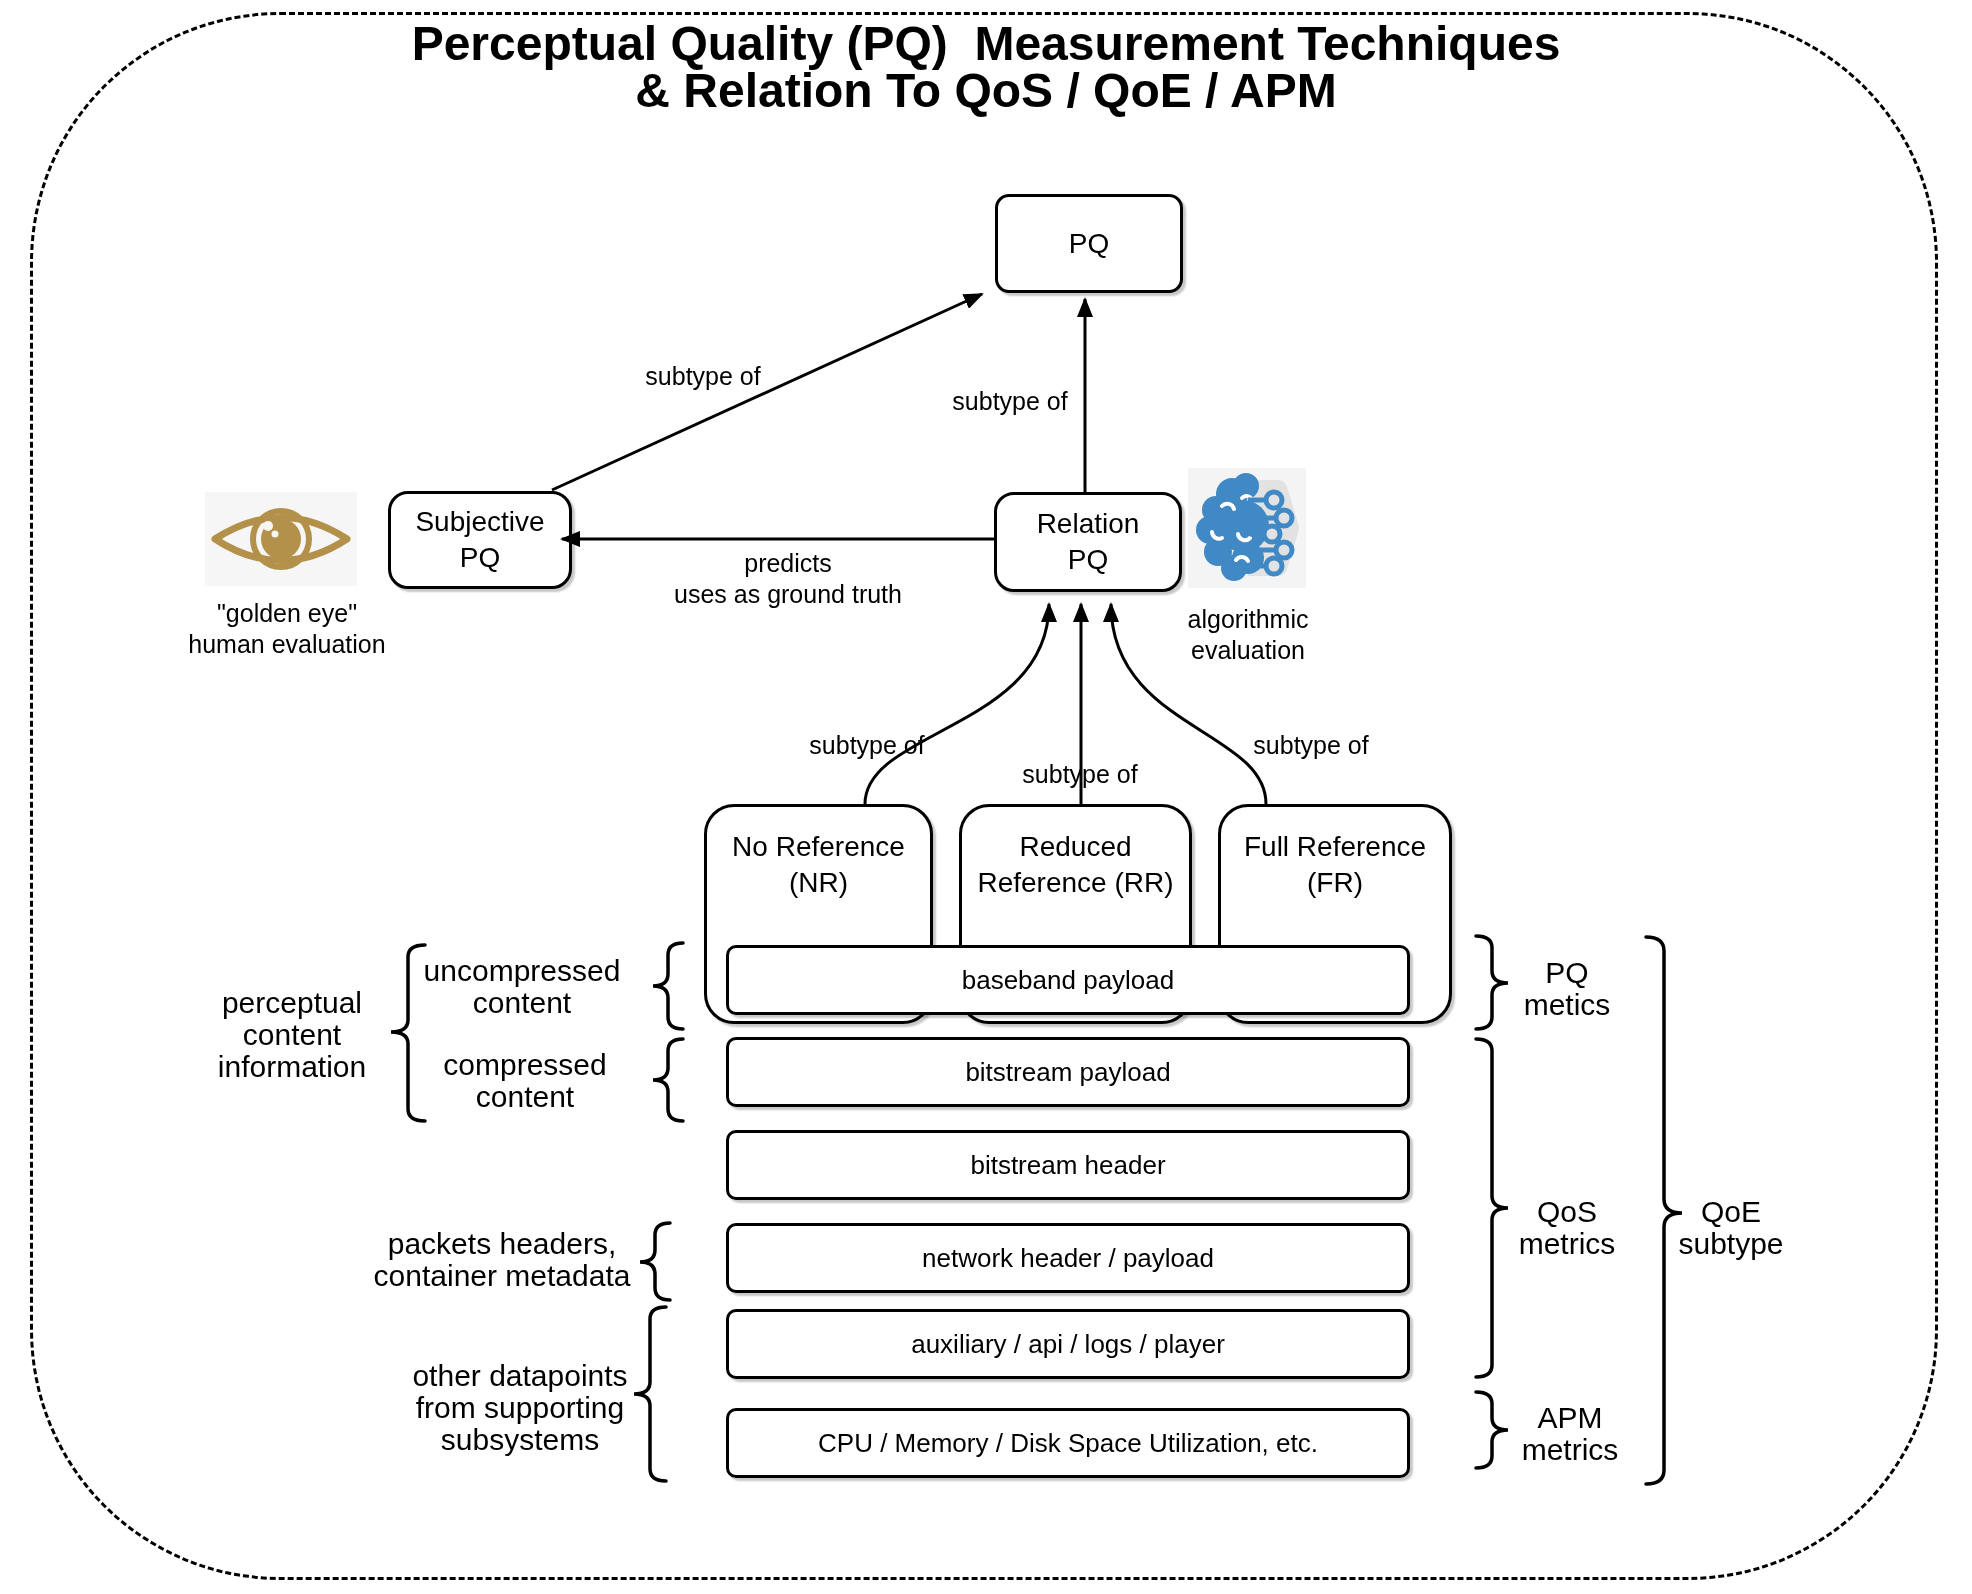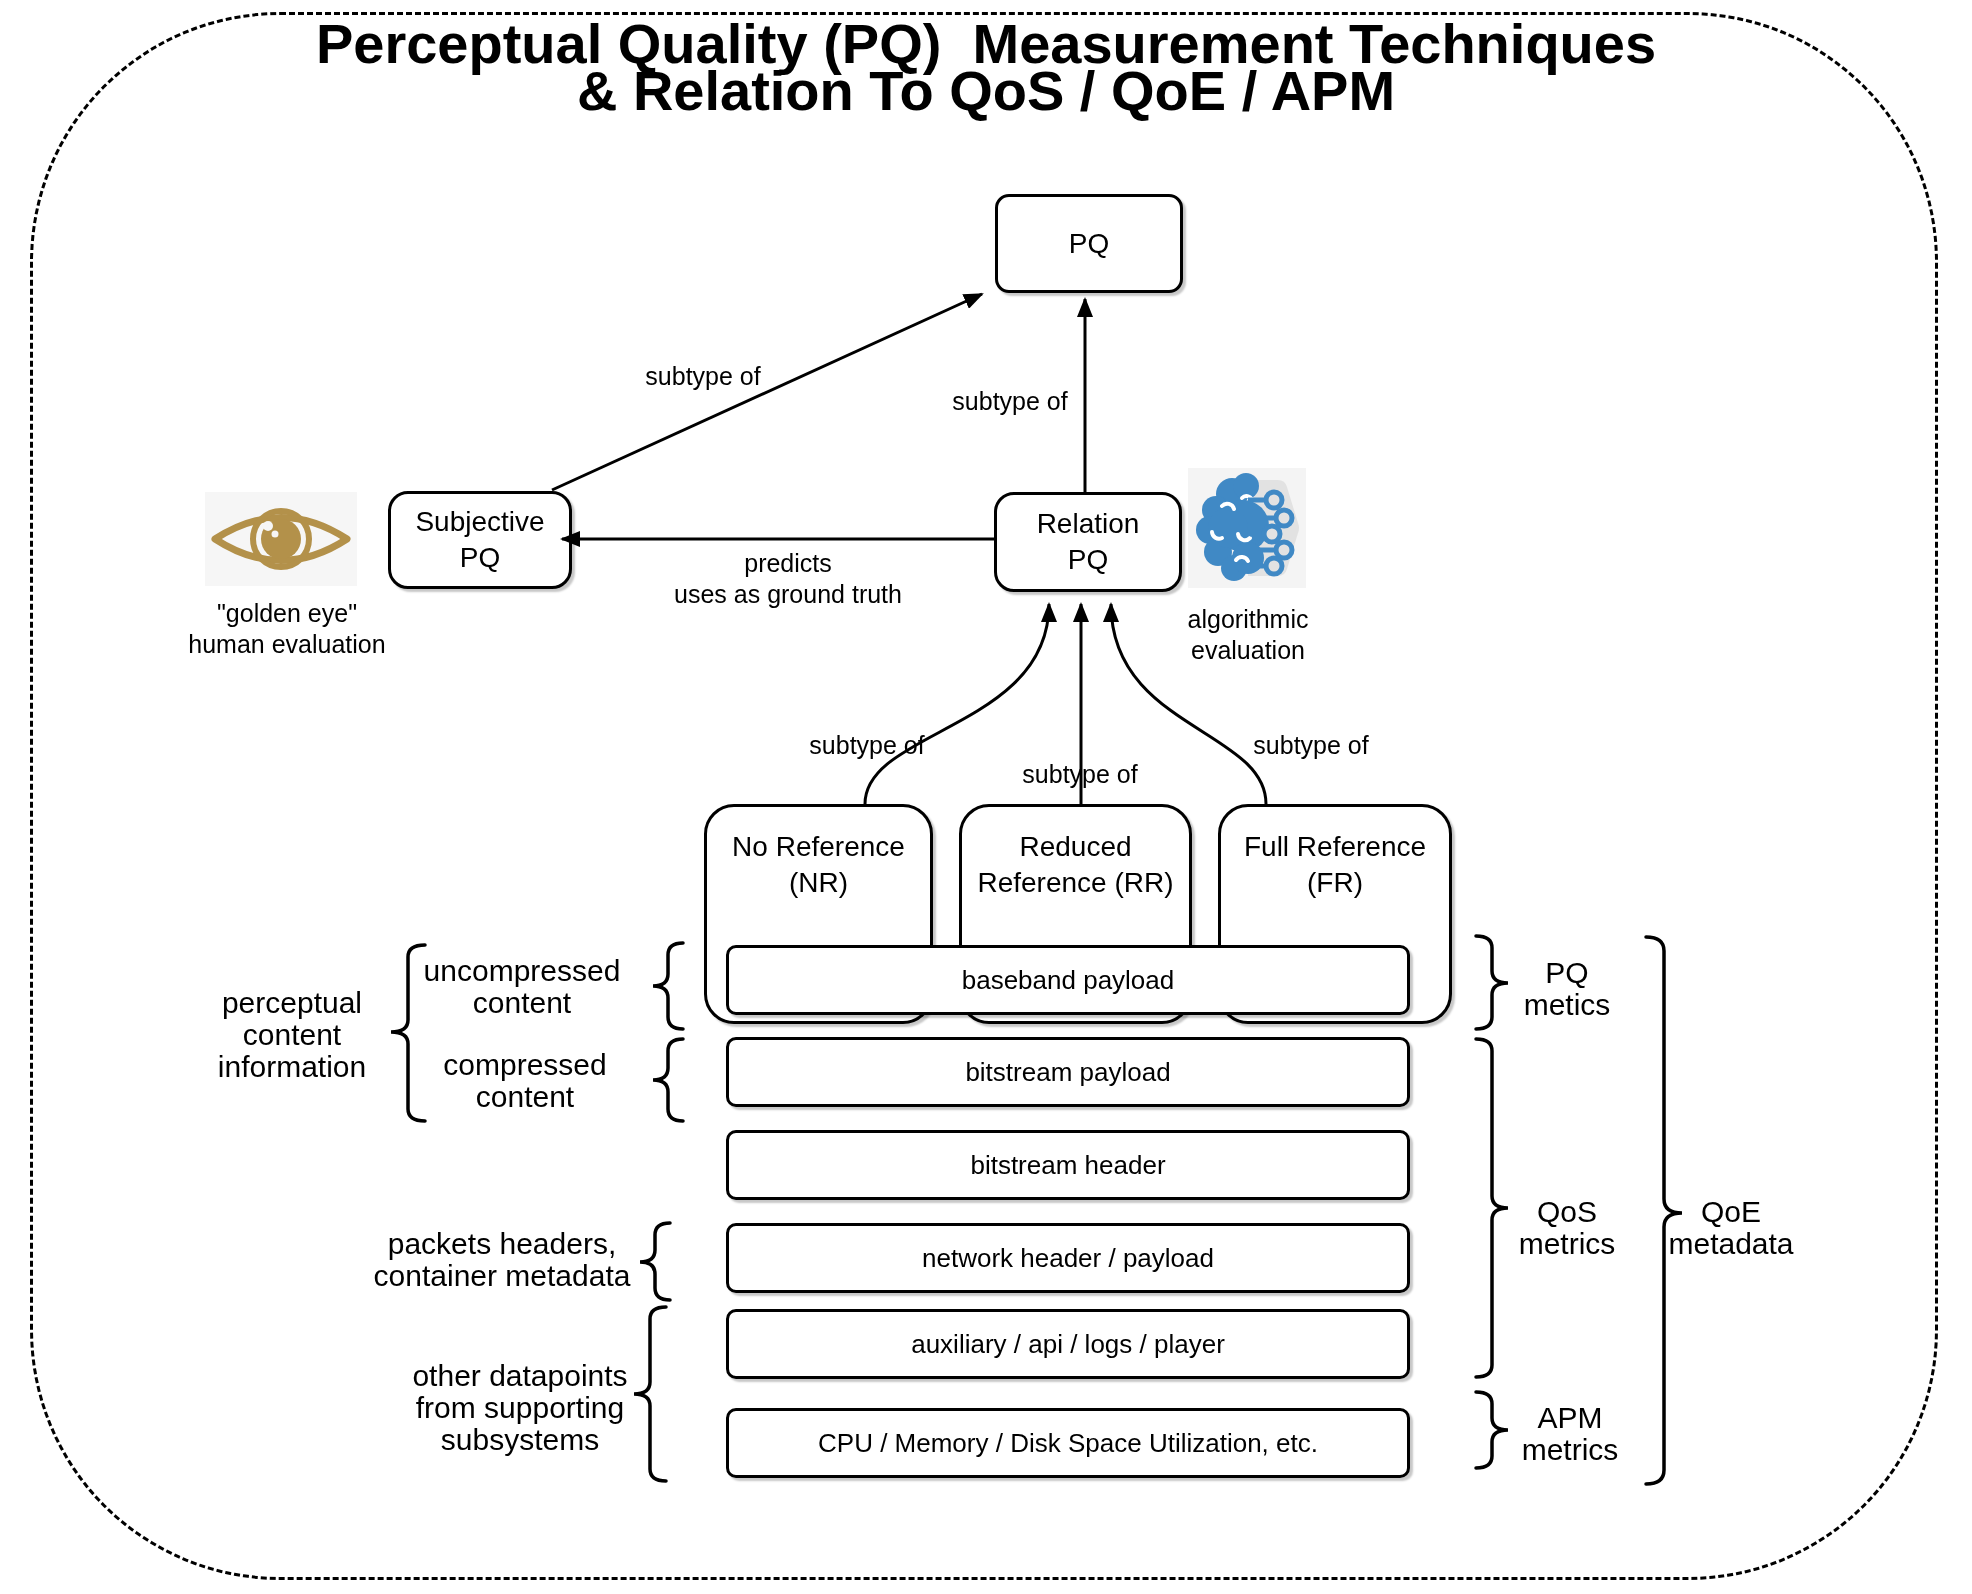--- a/index.html
+++ b/index.html
@@ -6,21 +6,21 @@
   .canvas {
     position:relative; width:1972px; height:1594px; background:#ffffff;
     font-family:"Liberation Sans", sans-serif; color:#000; overflow:hidden;
   }
   .outer-border {
     position:absolute; left:30px; top:12px; width:1902px; height:1562px;
     border:3px dashed #000; border-radius:250px; z-index:0;
   }
   .title {
     position:absolute; left:0; right:0; top:20px; text-align:center;
-    font-size:56px; font-weight:bold; line-height:47px; z-index:4;
+    font-size:48px; font-weight:bold; line-height:47px; z-index:4;
   }
   .title-line { white-space:pre-wrap; }
   .node {
     position:absolute; background:#fff; border:3px solid #000;
     display:flex; align-items:center; justify-content:center; text-align:center;
     font-size:28px; line-height:36px; white-space:pre-line; z-index:1;
     box-shadow:3px 3px 2px rgba(0,0,0,0.22);
   }
   #box-pq         { left:995px;  top:194px; width:182px; height:93px;  border-radius:14px; }
   #box-subjective { left:372px;  top:491px; width:178px; height:92px;  border-radius:20px;margin-left:16px; }
@@ -194,15 +194,15 @@
 from supporting
 subsystems</div>
 
   <div class="lbl" id="lbl-pq-metics">PQ
 metics</div>
   <div class="lbl" id="lbl-qos">QoS
 metrics</div>
   <div class="lbl" id="lbl-apm">APM
 metrics</div>
   <div class="lbl" id="lbl-qoe">QoE
-metadata</div>
+subtype</div>
 
 </div>
 
 </body></html>

